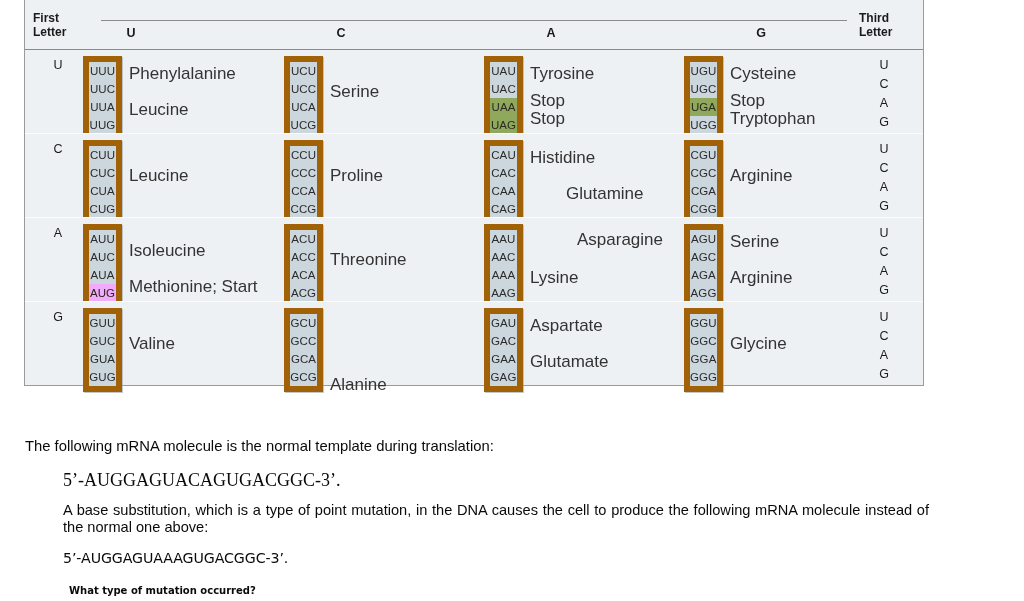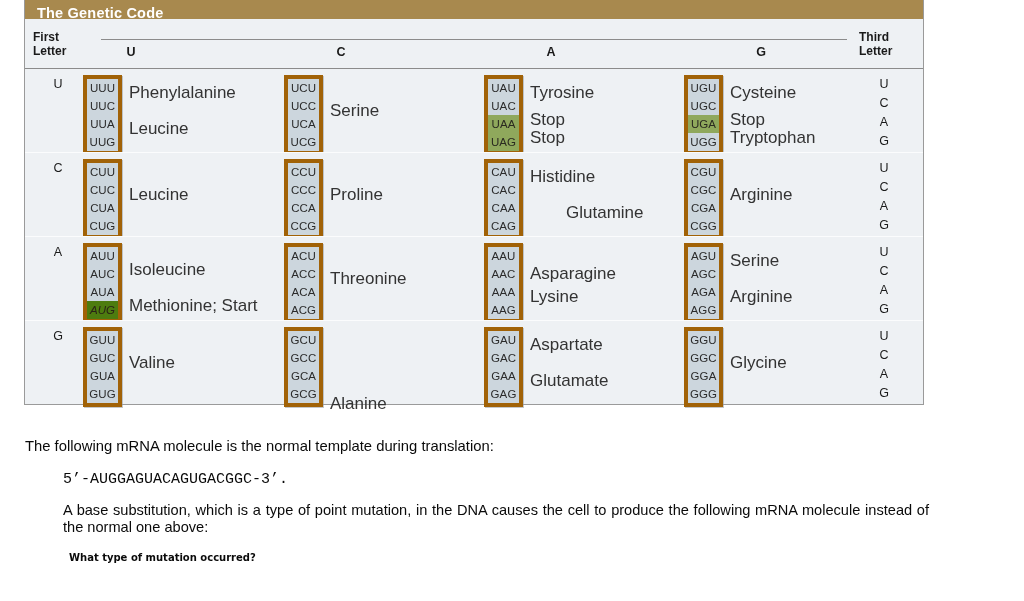--- a/index.html
+++ b/index.html
@@ -142,36 +142,36 @@
   .codon-group {
     position: absolute;
     top: 6px;
     height: 76px;
   }
   .codon-stack {
     position: absolute;
     left: 0;
     top: 0;
     width: 39px;
-    border: 4px solid #a16207;
+    border: 6px solid #a16207;
     box-sizing: border-box;
     background: #ccd6dd;
     box-shadow: 1px 1px 0 rgba(150,155,160,0.55);
   }
   .codon {
     height: 18px;
     line-height: 18px;
     font-size: 11.5px;
     color: #2b2b2b;
     text-align: center;
     background: #ccd6dd;
     letter-spacing: 0.1px;
   }
   .codon.stop-hl { background: #8fa85c; color: #2a2a20; }
-  .codon.start-hl { background: #4d7c0f; color: #2a2316; font-style: italic; }
+  .codon.start-hl { background: #f0abfc; color: #2a2316; }
 
   .aa-labels {
     position: absolute;
     left: 46px;
     top: 0;
     width: 150px;
   }
   .aa-label {
     position: absolute;
     font-size: 17px;
@@ -192,22 +192,22 @@
   .line-intro {
     font-family: "Liberation Sans", sans-serif;
     font-size: 14.8px;
     line-height: 20px;
   }
   .indent-block {
     margin-left: 38px;
     margin-top: 14px;
   }
   .seq-normal {
-    font-family: Liberation Mono, monospace;
-    font-size: 15px;
+    font-family: Liberation Serif, serif;
+    font-size: 18px;
     line-height: 20px;
   }
   .para-sub {
     font-family: "Liberation Sans", sans-serif;
     font-size: 14.6px;
     line-height: 16.5px;
     text-align: justify;
     margin-top: 12px;
     width: 866px;
   }
@@ -225,21 +225,20 @@
     line-height: 20px;
     margin-top: 13px;
     margin-left: 6px;
   }
 </style>
 </head>
 <body>
 
 <div id="code-table">
 
-  <div class="table-title-bar">The Genetic Code</div>
 
   <div class="header-region">
     <div class="second-rule"></div>
 
     <div class="first-letter-lbl">
       <div>First</div>
       <div>Letter</div>
     </div>
 
     <div class="third-letter-lbl">
@@ -395,21 +394,21 @@
           </div>
         </div>
         <div class="codon-group" style="left: 459px;">
           <div class="codon-stack">
             <div class="codon">AAU</div>
             <div class="codon">AAC</div>
             <div class="codon">AAA</div>
             <div class="codon">AAG</div>
           </div>
           <div class="aa-labels">
-            <div class="aa-label" style="top: 24px;">Asparagine</div>
+            <div class="aa-label" style="top: 9px; margin-left: 47px;">Asparagine</div>
             <div class="aa-label" style="top: 47px;">Lysine</div>
           </div>
         </div>
         <div class="codon-group" style="left: 659px;">
           <div class="codon-stack">
             <div class="codon">AGU</div>
             <div class="codon">AGC</div>
             <div class="codon">AGA</div>
             <div class="codon">AGG</div>
           </div>
@@ -480,15 +479,16 @@
         </div>
       </div>
     </div>
 </div>
 
 <div class="prose">
   <div class="line-intro">The following mRNA molecule is the normal template during translation:</div>
   <div class="indent-block">
     <div class="seq-normal">5’-AUGGAGUACAGUGACGGC-3’.</div>
     <div class="para-sub">A base substitution, which is a type of point mutation, in the DNA causes the cell to produce the following mRNA molecule instead of the normal one above:</div>
+    <div class="seq-mutant">5’-AUGGAGUAAAGUGACGGC-3’.</div>
     <div class="question">What type of mutation occurred?</div>
   </div>
 </div>
 
 </body></html>

